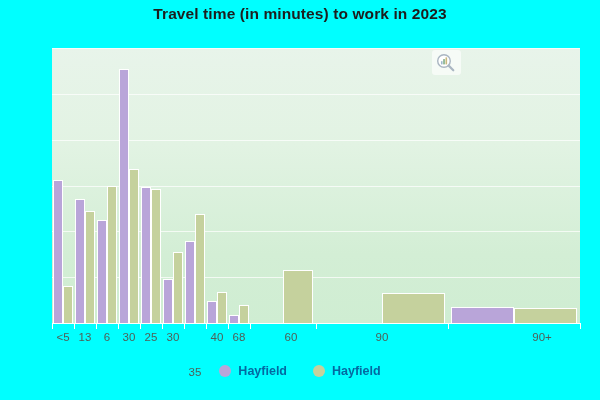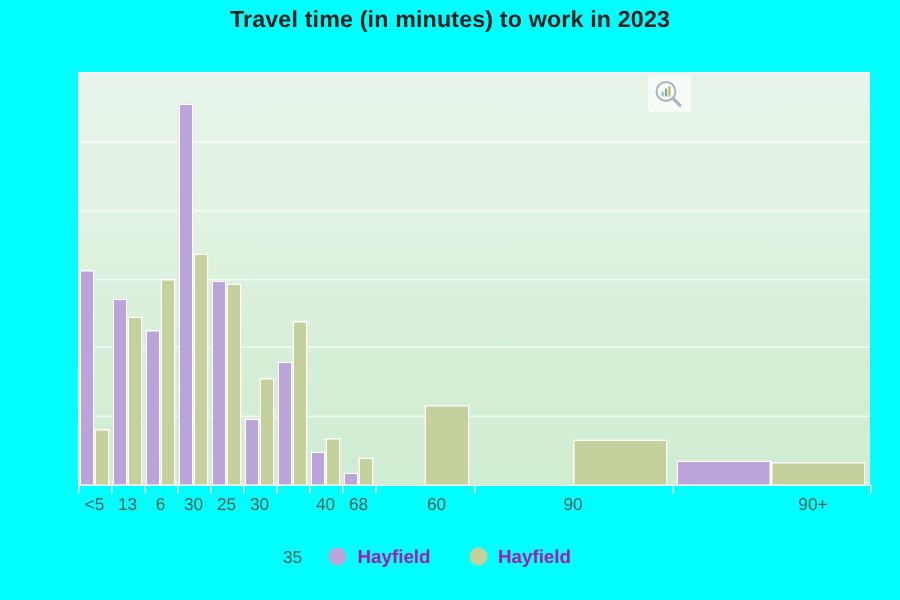--- a/index.html
+++ b/index.html
@@ -80,21 +80,21 @@
 
   
   .legend{
     position:absolute;
     left:0;top:364px;width:600px;
     display:flex;justify-content:center;align-items:center;
     gap:26px;
   }
   .legend-item{display:flex;align-items:center;gap:7px;}
   .legend-dot{width:12px;height:12px;border-radius:50%;display:block;}
-  .legend-text{font-size:12.5px;font-weight:bold;color:#a21caf;}
+  .legend-text{font-size:12.5px;font-weight:bold;color:#0369a1;}
 
   
   .watermark{
     position:absolute;
     left:432px;top:50px;
     display:flex;align-items:center;gap:4px;
     padding:3px 6px 3px 4px;
     background:rgba(255,255,255,0.62);
     border-radius:3px;
   }

